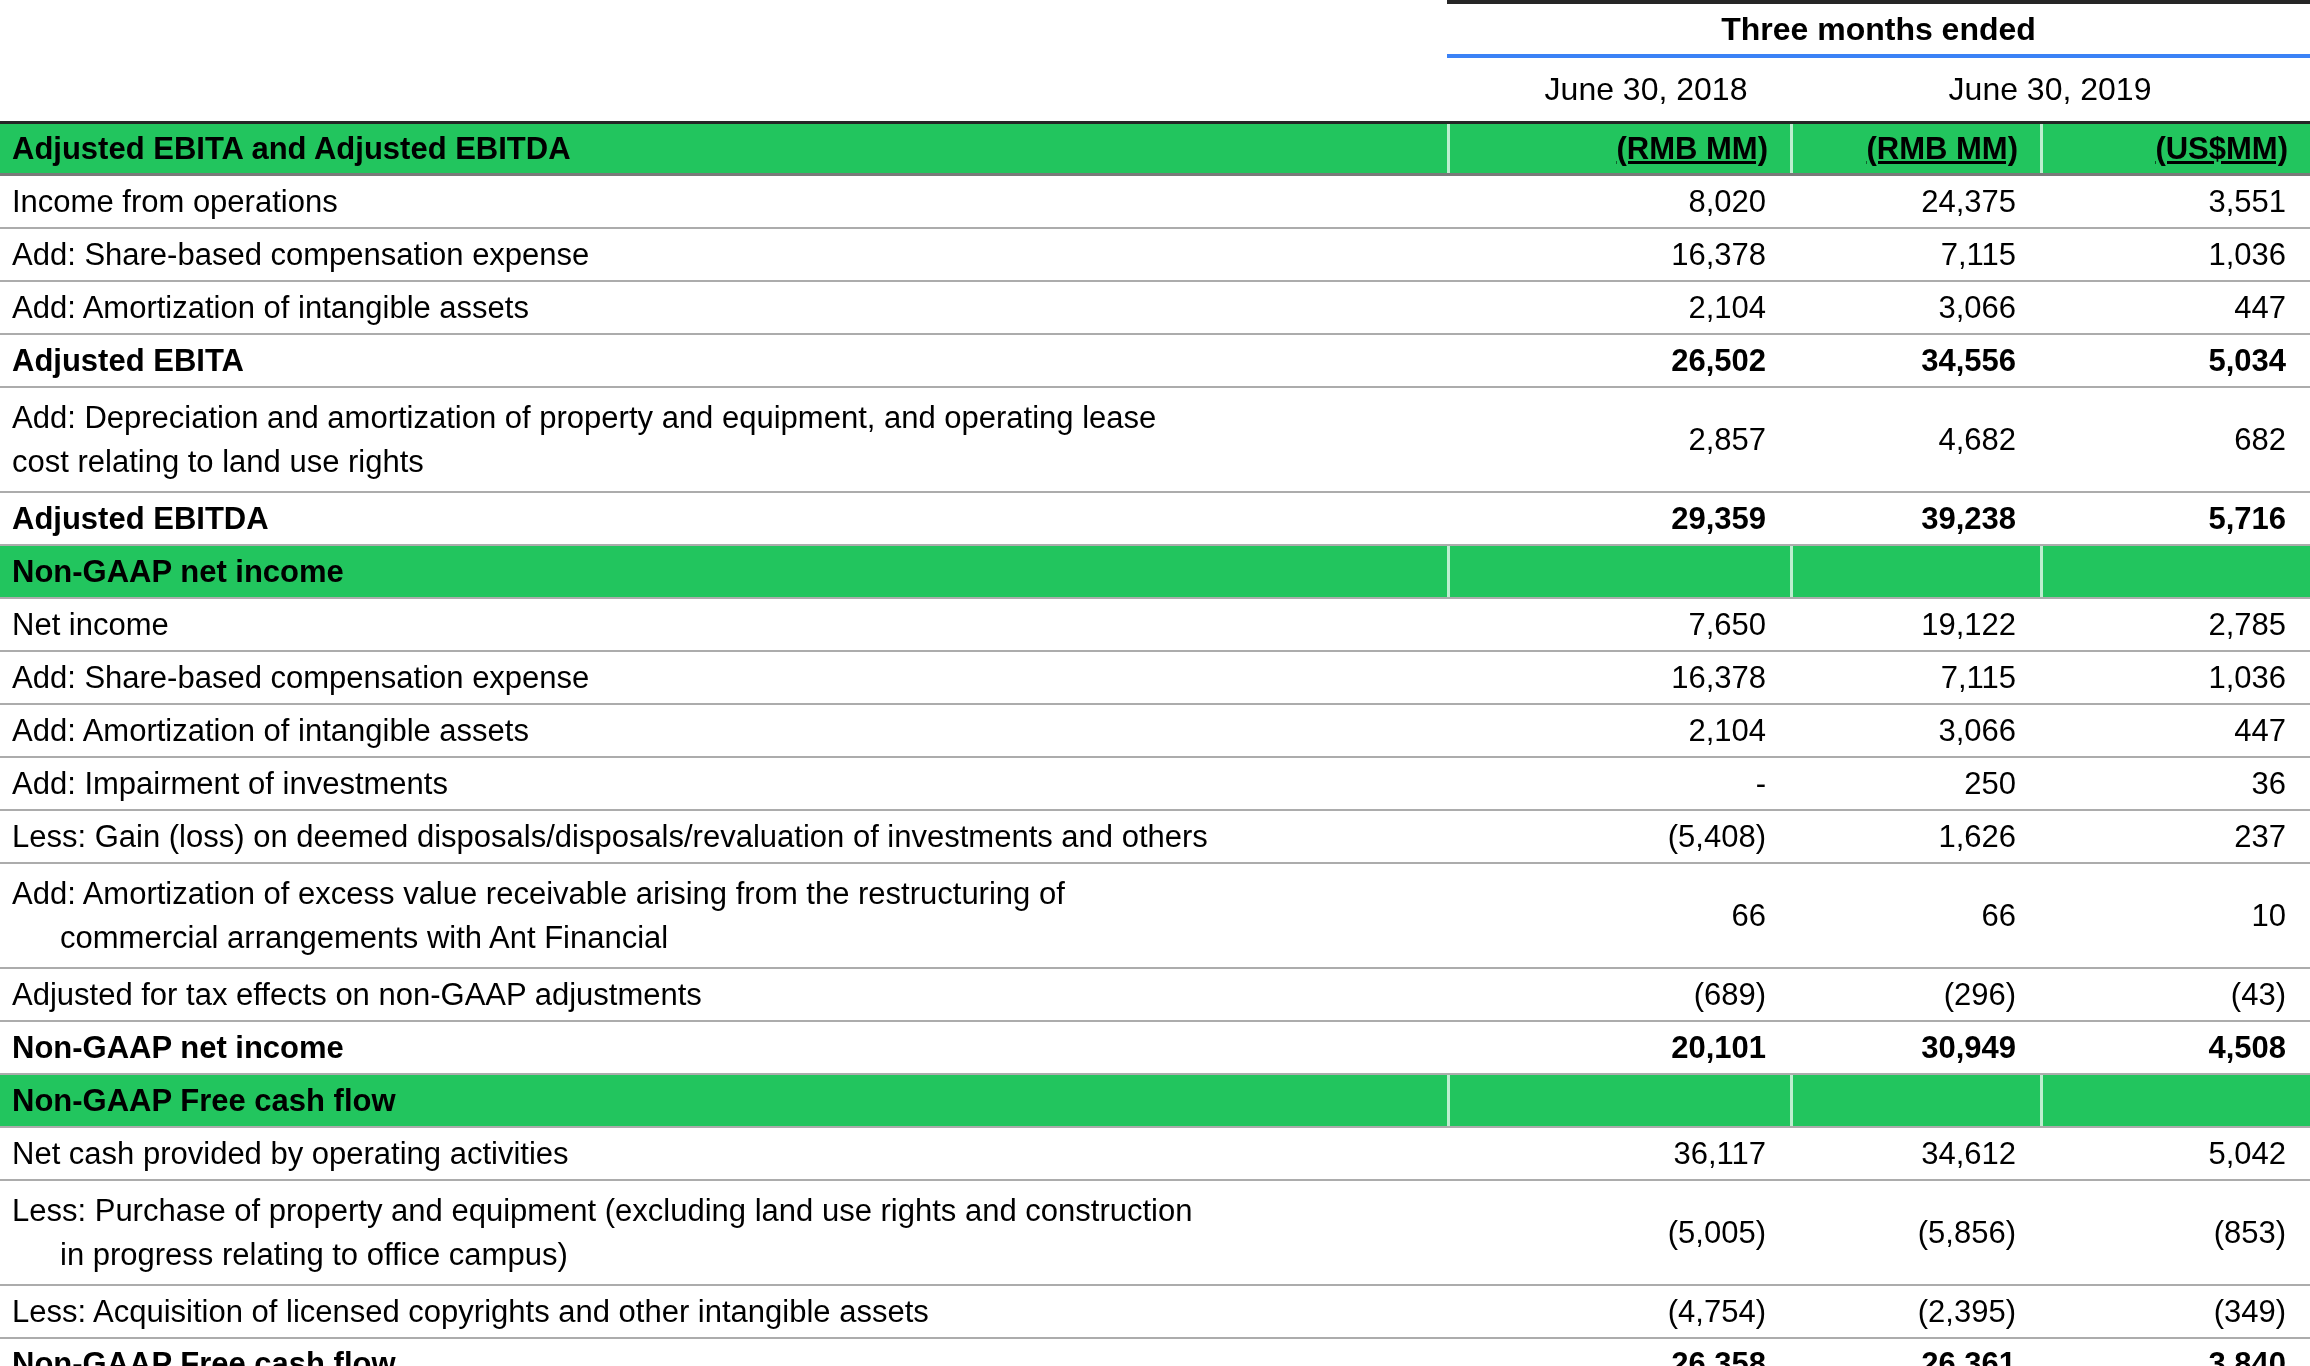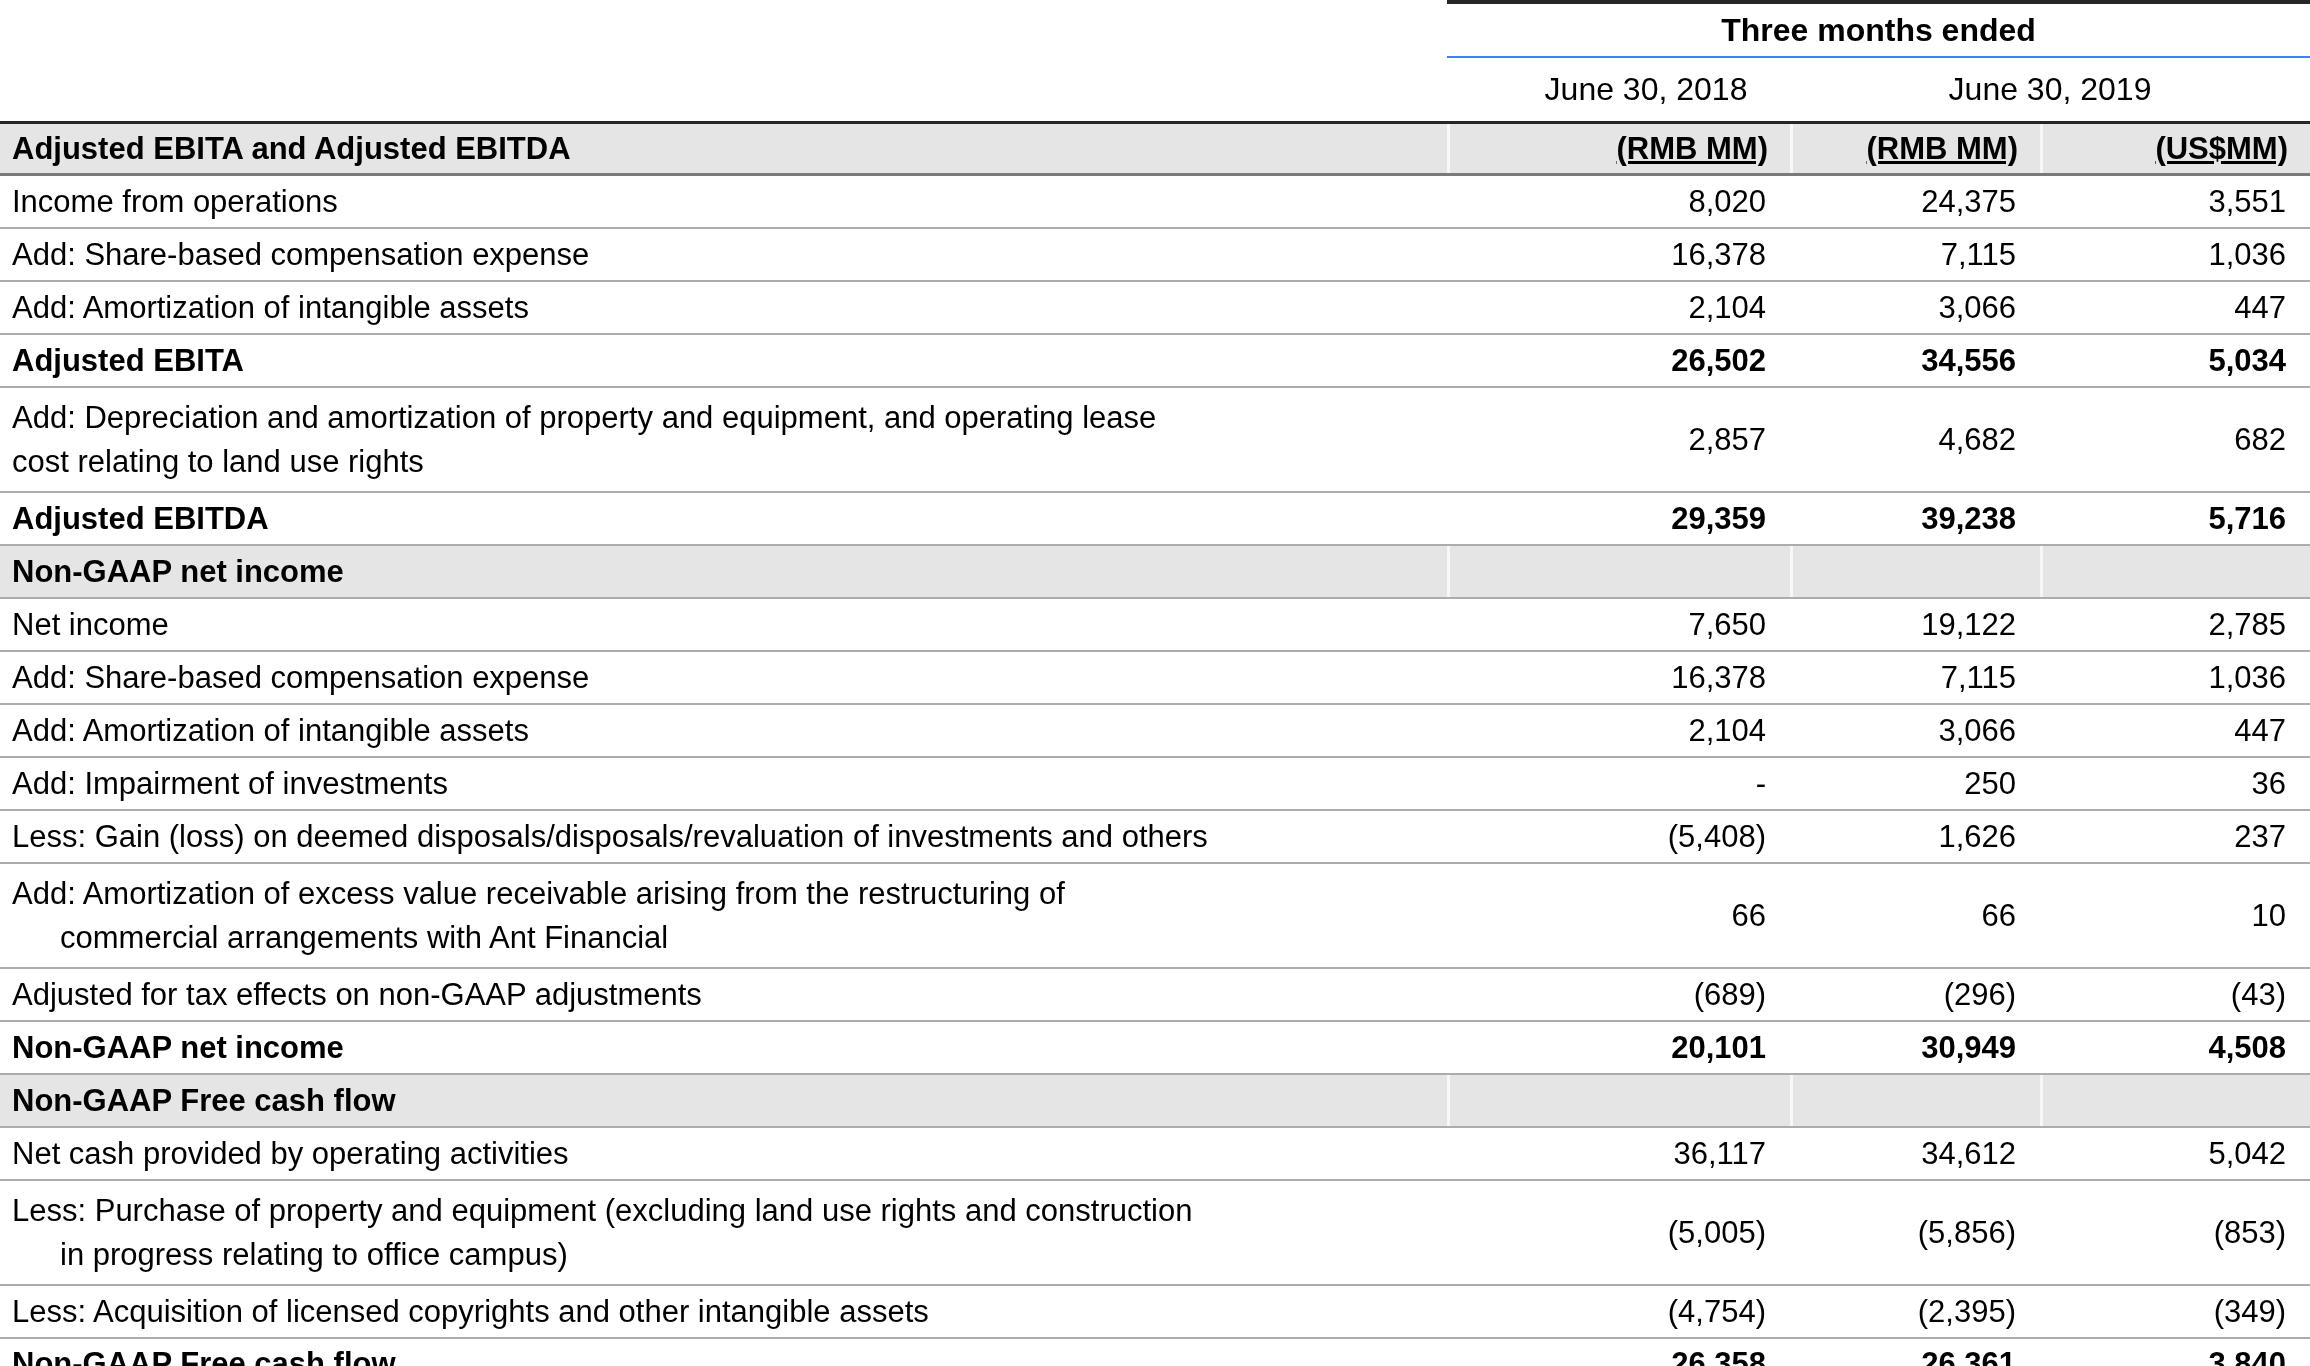--- a/index.html
+++ b/index.html
@@ -7,37 +7,37 @@
     width:2310px; height:1366px; background:#ffffff;
     font-family:"Liberation Sans", sans-serif;
     font-size:31px; color:#000; overflow:hidden; position:relative;
     box-sizing:border-box;
   }
   .page * { box-sizing:border-box; }
 
   
   .hdr-top { display:grid; grid-template-columns:1447px 863px; height:58px; }
   .hdr-top .span-title {
-    border-top:4px solid #262626; border-bottom:2px solid #3b82f6;
+    border-top:4px solid #262626; border-bottom:4px solid #3b82f6;
     display:flex; align-items:center; justify-content:center;
     font-weight:bold; font-size:32px;
   }
   .hdr-dates {
     display:grid; grid-template-columns:1447px 343px 520px;
     height:66px; border-bottom:3px solid #262626;
   }
   .hdr-dates .date {
     display:flex; align-items:center; justify-content:center;
     font-weight:normal; font-size:32px;
   }
   .hdr-dates .date-2018 { padding-left:55px; }
 
   
   .band { display:grid; grid-template-columns:1447px 343px 250px 270px; height:52px; }
-  .band > div { background:#e5e5e5; display:flex; align-items:center; height:100%; }
+  .band > div { background:#22c55e; display:flex; align-items:center; height:100%; }
   .band > div + div { border-left:3px solid rgba(255,255,255,0.7); }
   .band .section-title { font-weight:bold; padding-left:12px; }
   .band .unit { justify-content:flex-end; padding-right:22px; font-weight:bold;text-decoration:underline; }
   .band-1 { border-bottom:3px solid #7a7a7a; }
   .band-2, .band-3 { border-bottom:2px solid #acacac; height:53px; }
 
   
   .row {
     display:grid; grid-template-columns:1447px 343px 250px 270px;
     border-bottom:2px solid #acacac; align-items:center;

